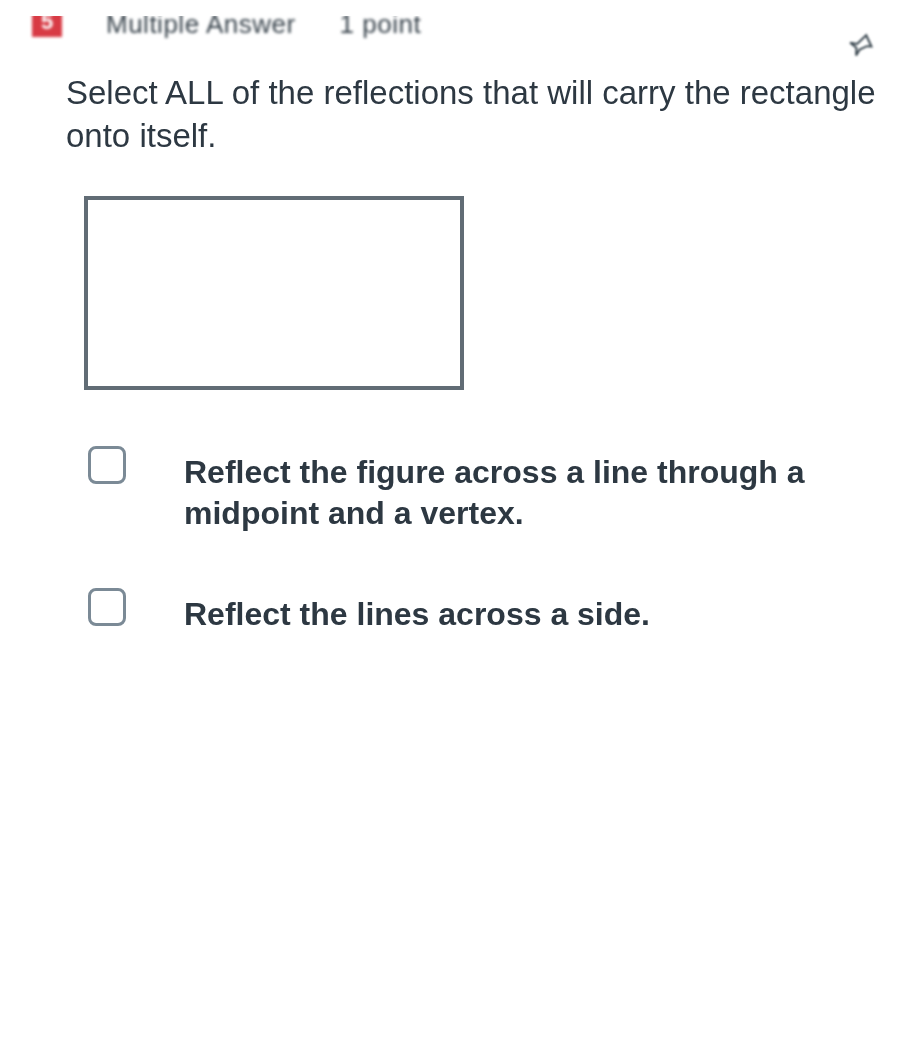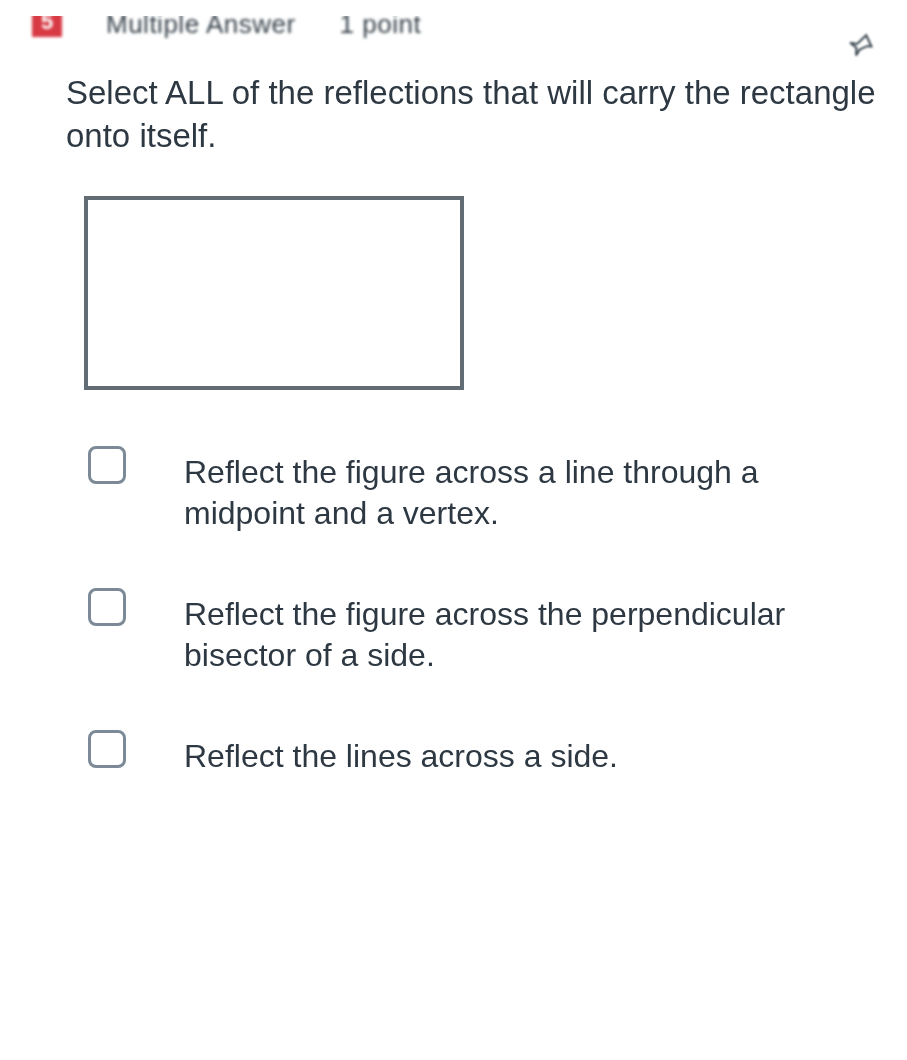--- a/index.html
+++ b/index.html
@@ -92,21 +92,21 @@
     border: 3px solid #7b8a96;
     border-radius: 8px;
     background: #ffffff;
     margin-top: 2px;
     cursor: pointer;
   }
   .option-text {
     font-size: 32px;
     line-height: 1.28;
     color: #2d3842;
-    font-weight: 400;
+    font-weight: 700;
     padding-right: 8px;
   }
 </style>
 </head>
 <body>
 
 <div class="header-row">
   <div class="qnum-badge">
     <span>5</span>
   </div>
@@ -126,24 +126,20 @@
 </div>
 
 <div class="options">
 
   <div class="option-row">
     <div class="checkbox"></div>
     <div class="option-text">Reflect the figure across a line through a midpoint and a vertex.</div>
   </div>
 
 
-  <div class="option-row">
-    <div class="checkbox"></div>
-    <div class="option-text">Reflect the figure across the perpendicular bisector of a side.</div>
-  </div>
 
   <div class="option-row">
     <div class="checkbox"></div>
     <div class="option-text">Reflect the lines across a side.</div>
   </div>
 
 
 </div>
 
 </body></html>

